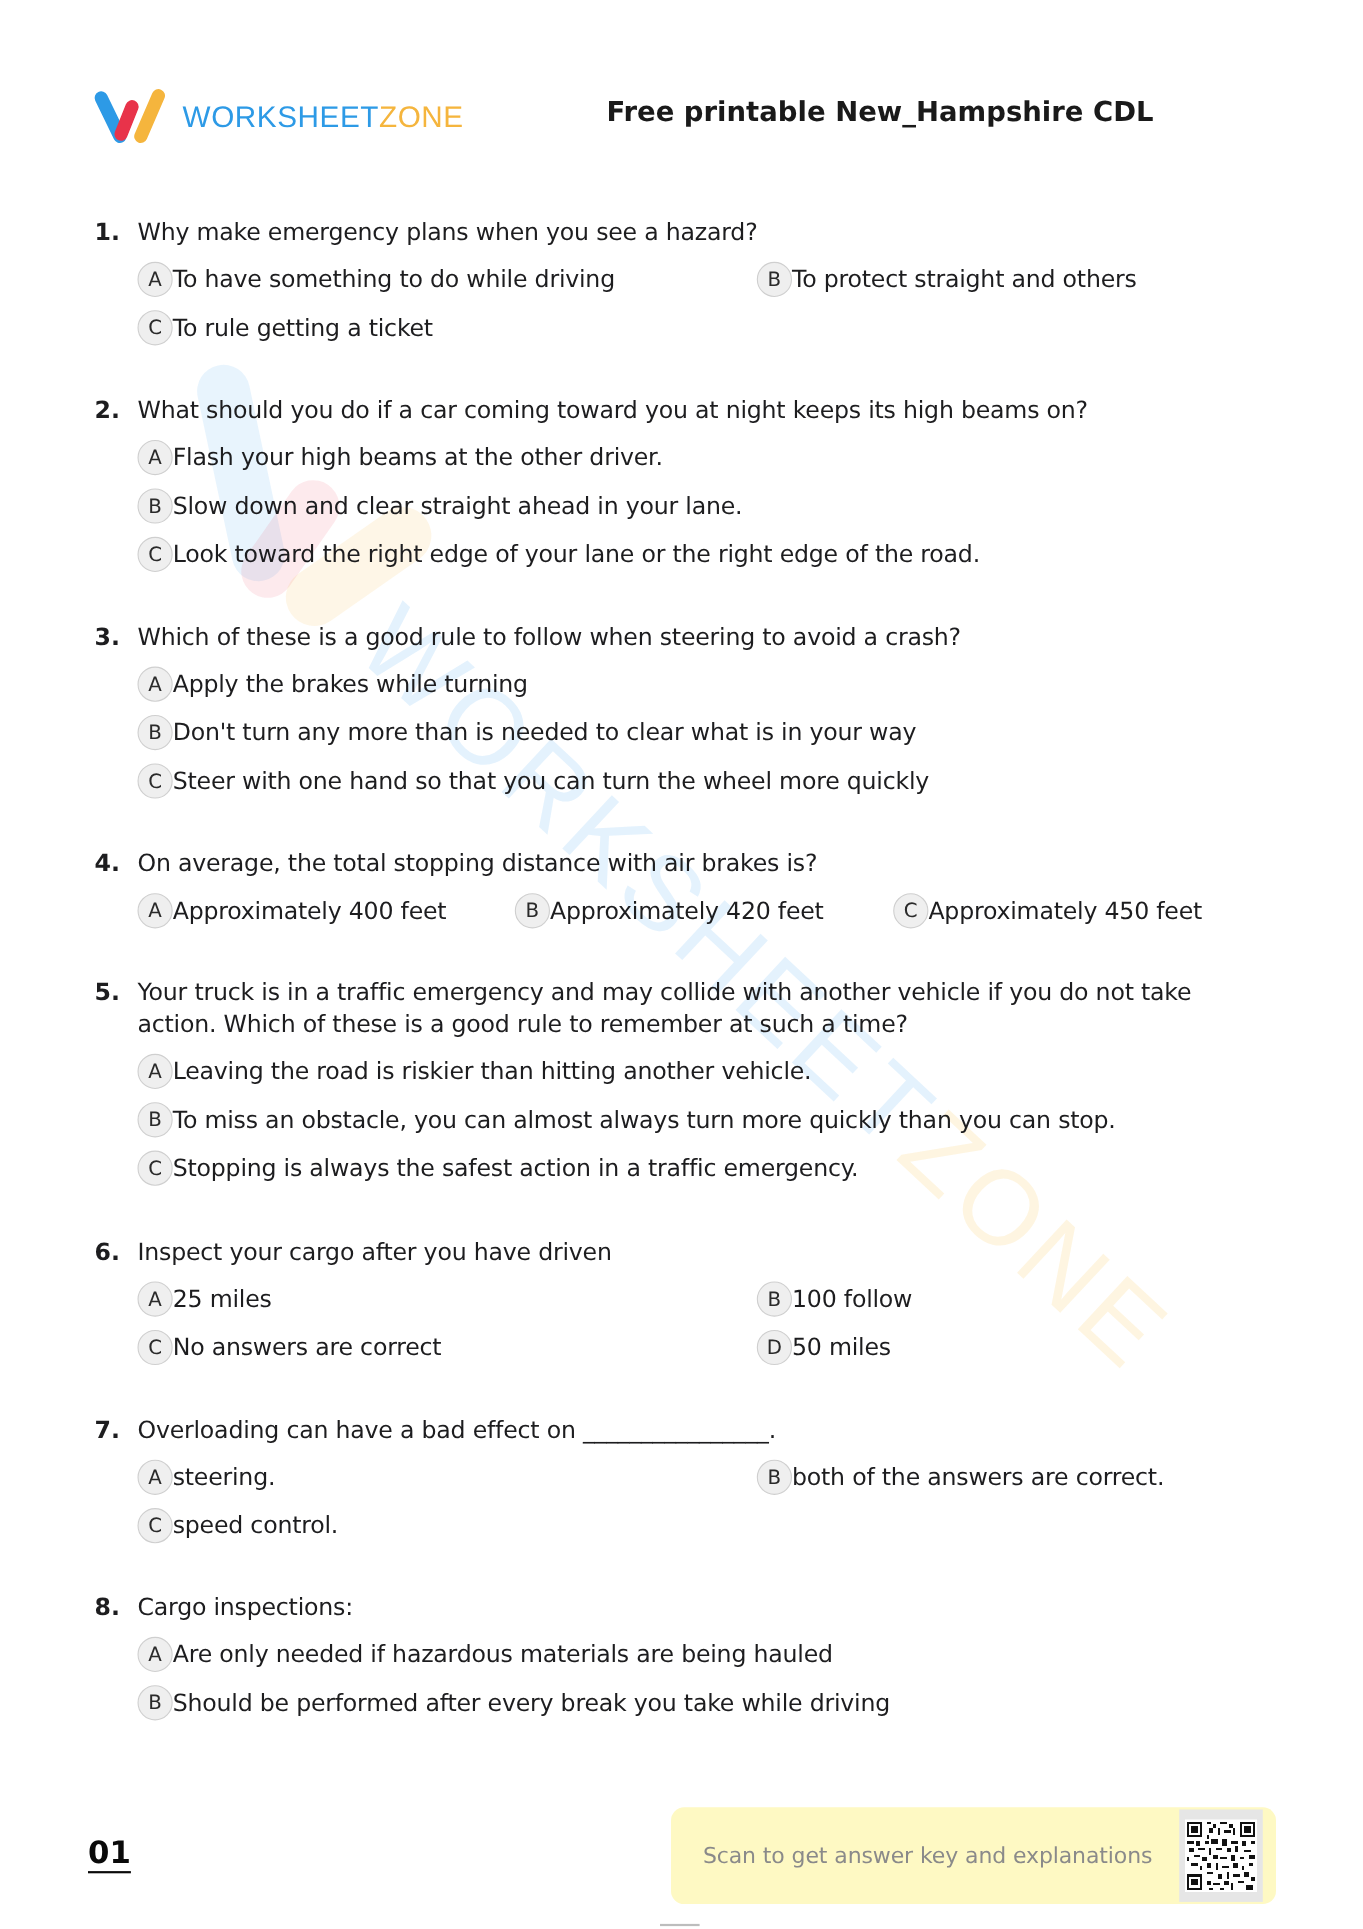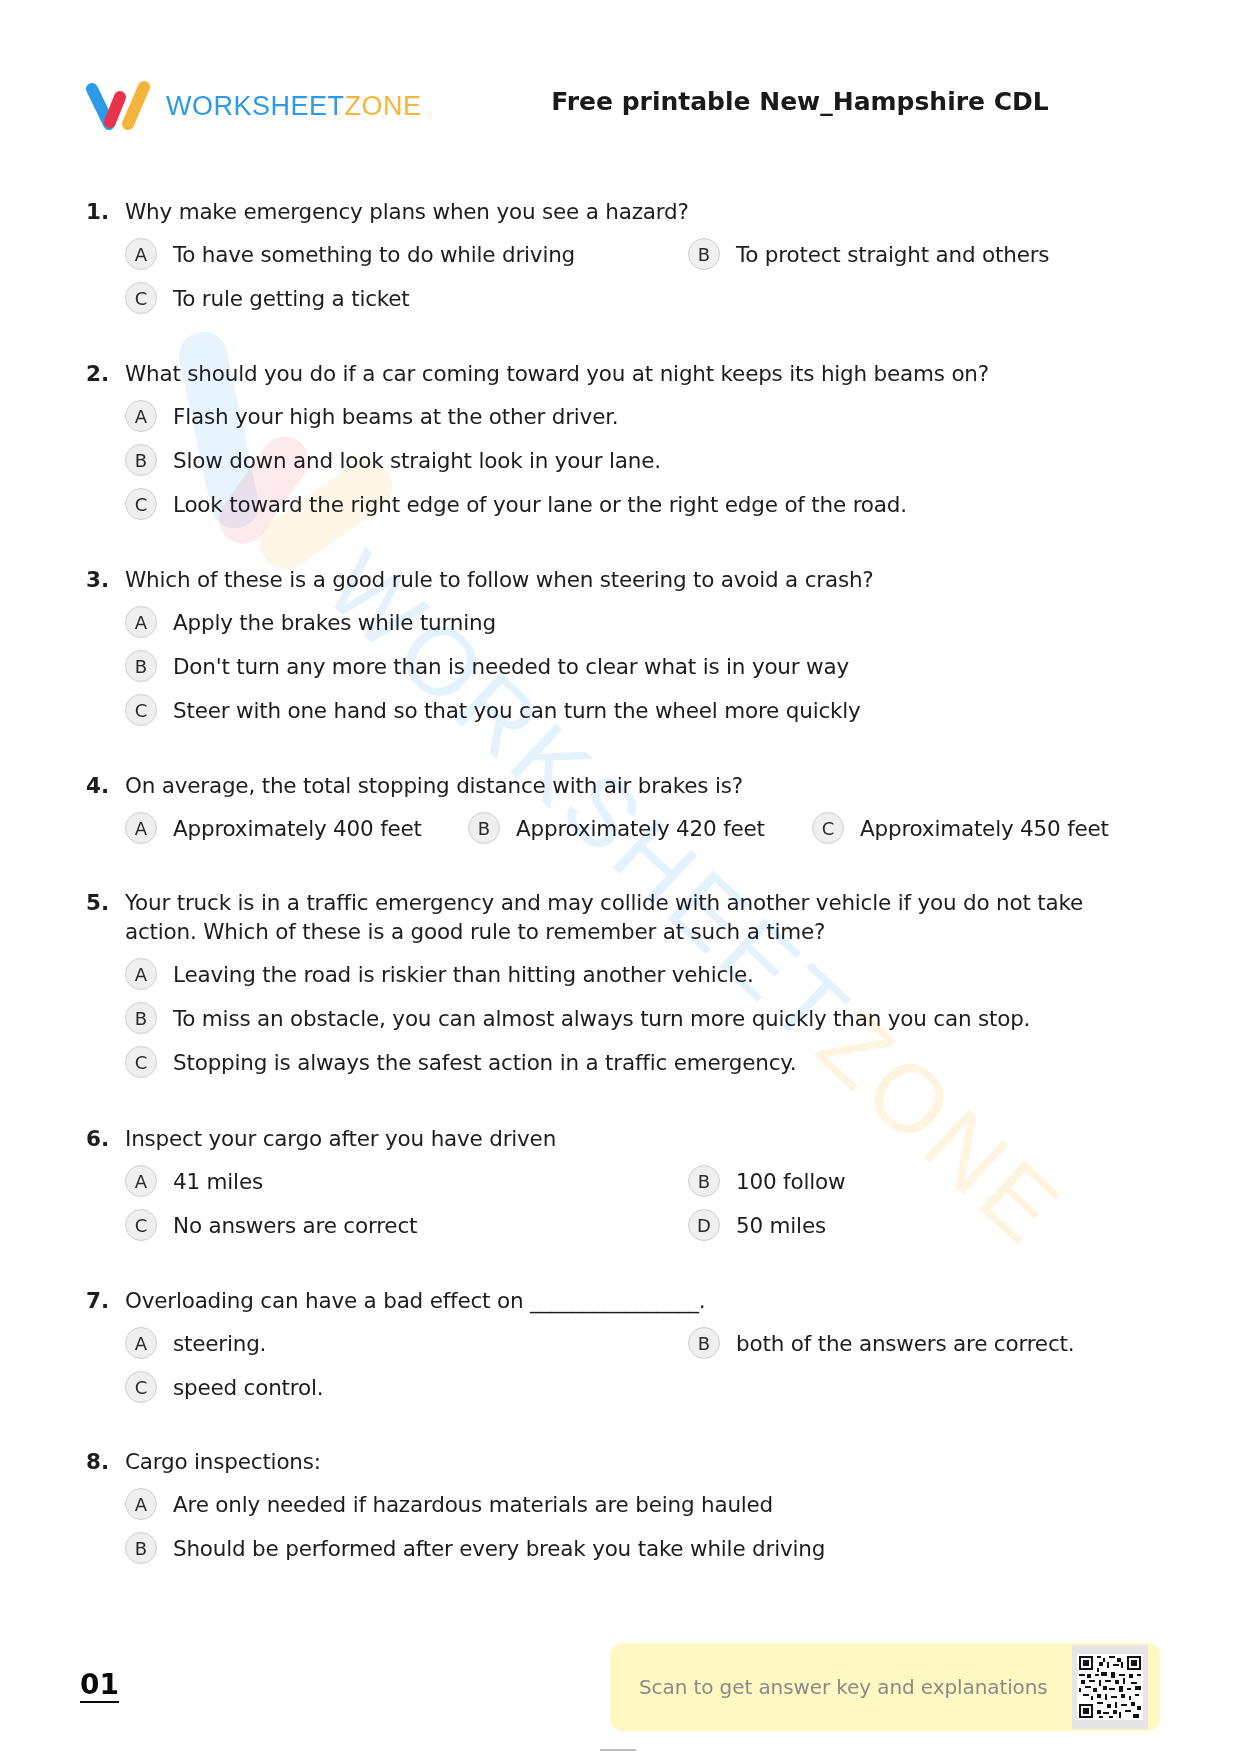--- a/index.html
+++ b/index.html
@@ -132,21 +132,20 @@
       box-sizing: border-box;
       display: flex;
       align-items: center;
       justify-content: center;
       font-size: 18px;
       color: #2a2a2a;
       flex: 0 0 32px;
       cursor: pointer;
     }
     .opt-text {
-      margin-left: 16px;
       font-size: 21.5px;
       color: #1d1d1f;
       white-space: nowrap;
       letter-spacing: -0.2px;
     }
 
     
     .page-num {
       position: absolute;
       left: 80px;
@@ -260,21 +259,21 @@
       <span class="q-num">2.</span>
       <span class="q-text">What should you do if a car coming toward you at night keeps its high beams on?</span>
     </div>
     <div class="options" style="height:122px;">
       <div class="option" style="left:0; top:0;">
         <span class="badge">A</span>
         <span class="opt-text">Flash your high beams at the other driver.</span>
       </div>
       <div class="option" style="left:0; top:44px;">
         <span class="badge">B</span>
-        <span class="opt-text">Slow down and look straight look in your lane.</span>
+        <span class="opt-text">Slow down and clear straight ahead in your lane.</span>
       </div>
       <div class="option" style="left:0; top:88px;">
         <span class="badge">C</span>
         <span class="opt-text">Look toward the right edge of your lane or the right edge of the road.</span>
       </div>
     </div>
   </div>
 
   <div class="question" style="top:565px;">
     <div class="q-head">
@@ -340,21 +339,21 @@
   </div>
 
   <div class="question" style="top:1124px;">
     <div class="q-head">
       <span class="q-num">6.</span>
       <span class="q-text">Inspect your cargo after you have driven</span>
     </div>
     <div class="options" style="height:78px;">
       <div class="option" style="left:0; top:0;">
         <span class="badge">A</span>
-        <span class="opt-text">41 miles</span>
+        <span class="opt-text">25 miles</span>
       </div>
       <div class="option" style="left:563px; top:0;">
         <span class="badge">B</span>
         <span class="opt-text">100 follow</span>
       </div>
       <div class="option" style="left:0; top:44px;">
         <span class="badge">C</span>
         <span class="opt-text">No answers are correct</span>
       </div>
       <div class="option" style="left:563px; top:44px;">

